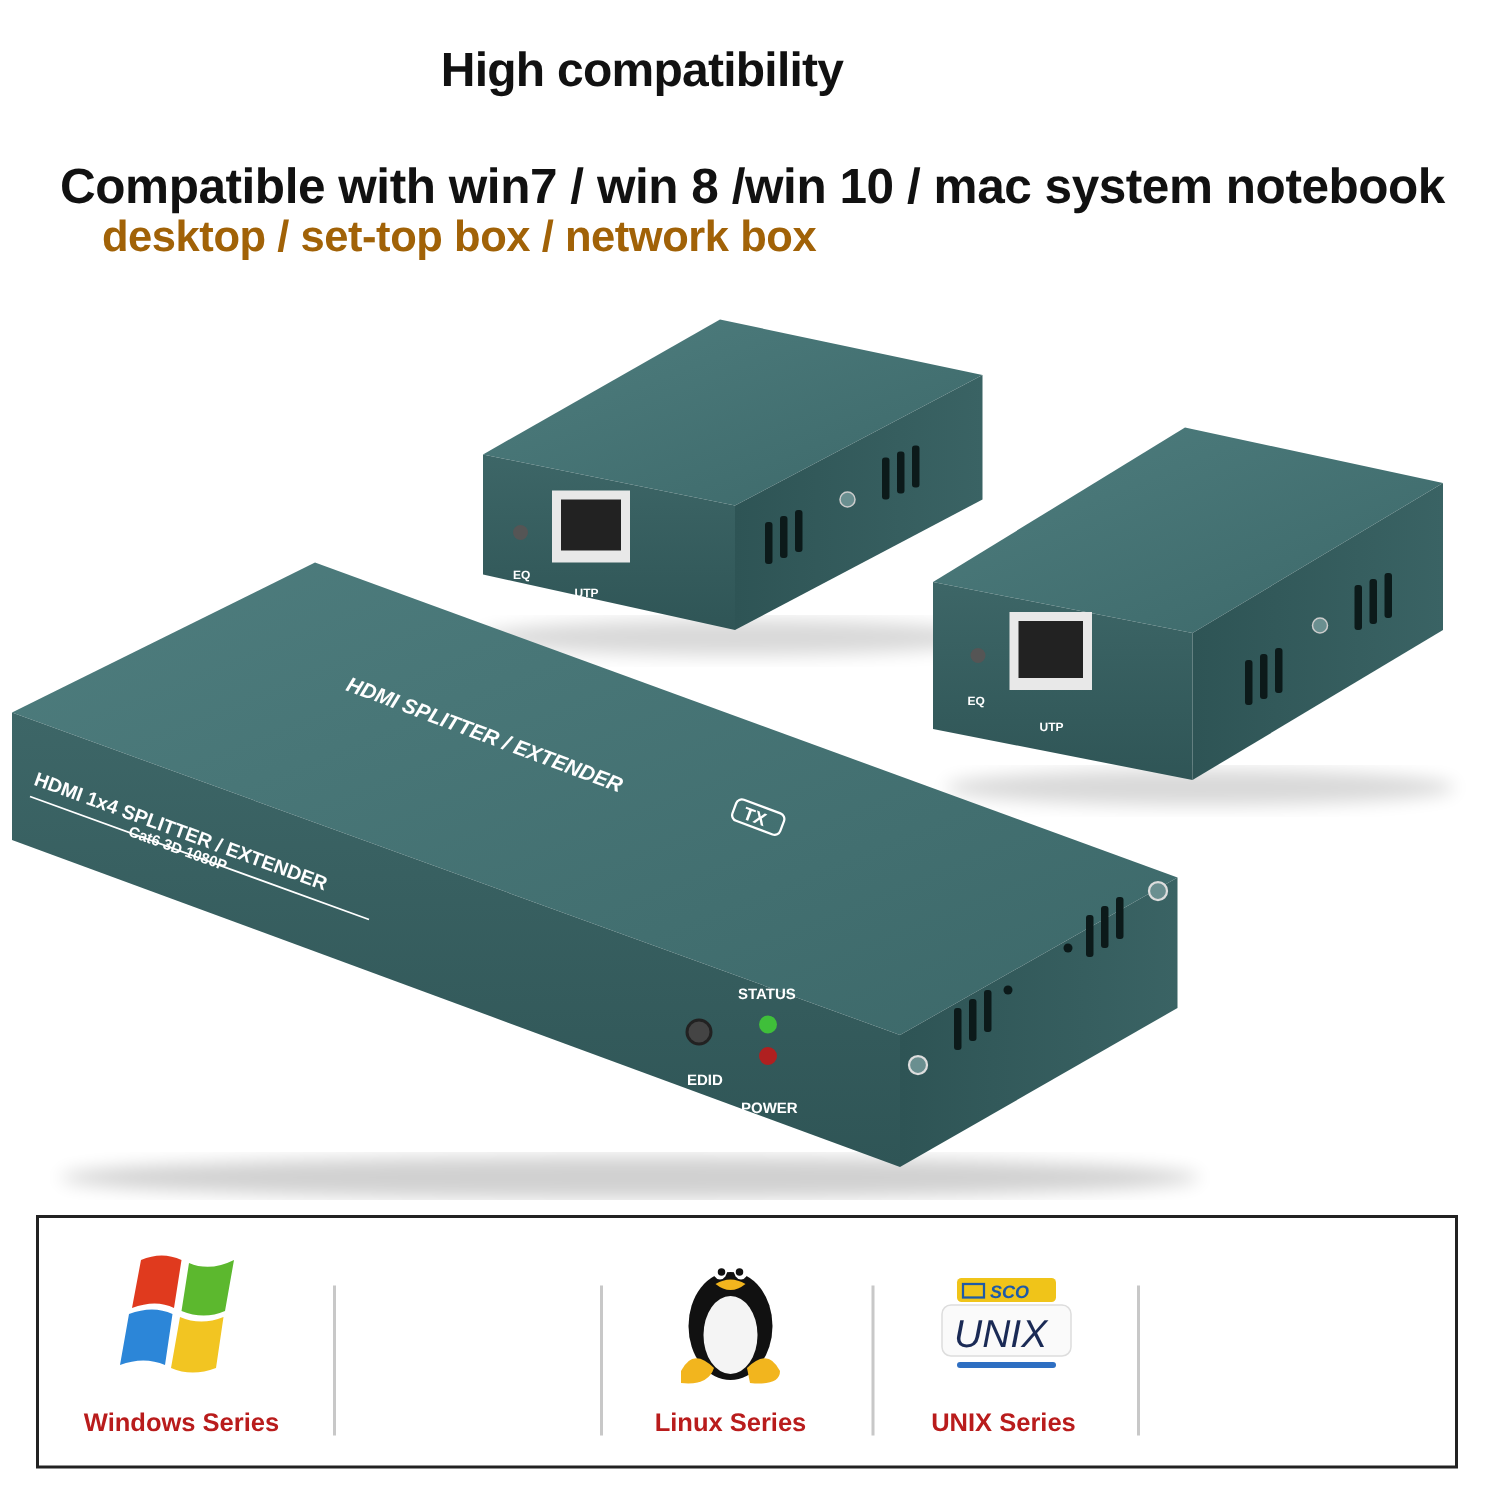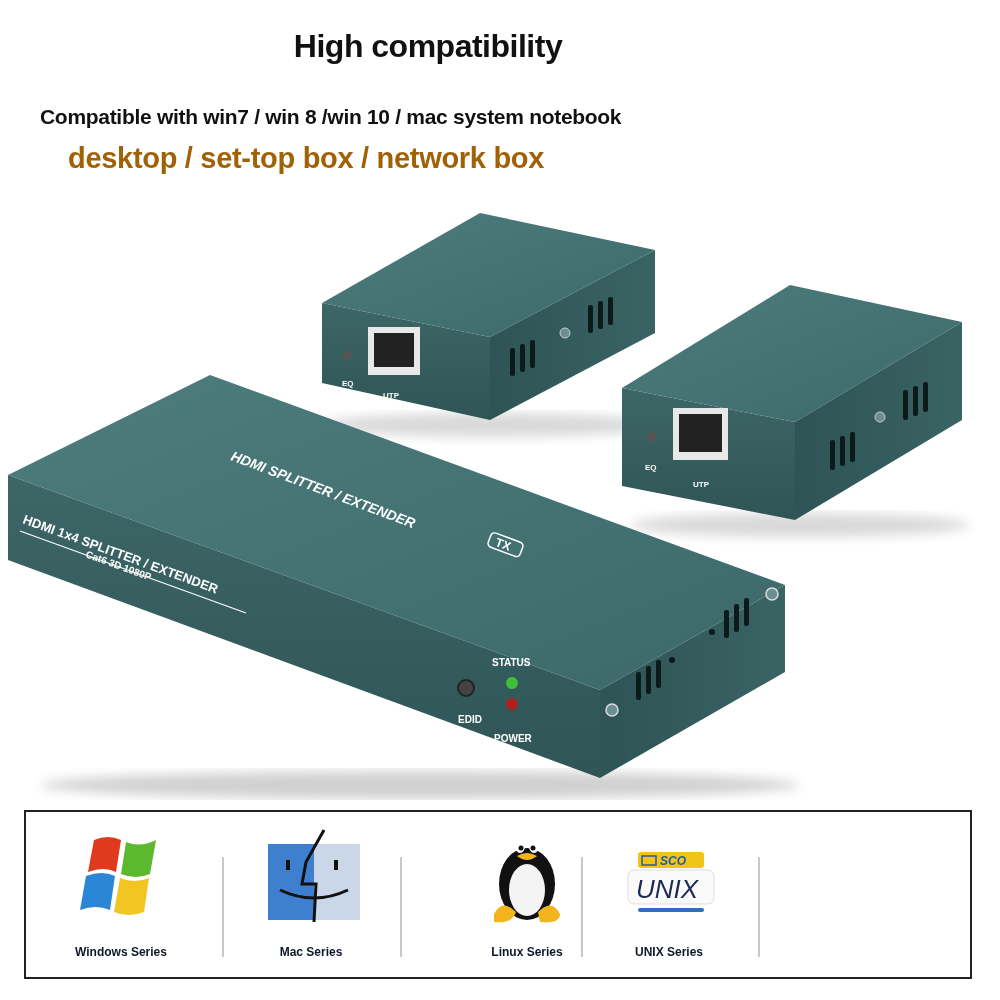--- a/index.html
+++ b/index.html
@@ -1,23 +1,23 @@
 <!DOCTYPE html>
 <html><head>
   <meta charset="utf-8">
   <style>
     html, body { margin:0; padding:0; }
     body { width:1000px; height:1000px; background:#ffffff; position:relative; overflow:hidden; font-family:"Liberation Sans", sans-serif; }
     .headline { position:absolute; top:28px; left:0; width:856px; text-align:center; font-size:32px; font-weight:bold; color:#111; letter-spacing:-0.5px; }
-    .sub1 { position:absolute; top:105px; left:40px; font-size:21px; font-weight:bold; color:#111; letter-spacing:-0.3px; }
+    .sub1 { position:absolute; top:105px; left:40px; font-size:33px; font-weight:bold; color:#111; letter-spacing:-0.3px; }
     .sub2 { position:absolute; top:142px; left:68px; font-size:29px; font-weight:bold; color:#a16207; letter-spacing:-0.3px; }
     .products { position:absolute; left:0; top:200px; width:1000px; height:600px; }
     .osbox { position:absolute; left:24px; top:810px; width:944px; height:165px; border:2px solid #222; background:#fff; }
     .os-item { position:absolute; top:0; height:165px; width:170px; }
-    .os-item .label { position:absolute; bottom:18px; left:0; width:100%; text-align:center; font-size:12px; font-weight:bold; color:#0f172a; }
+    .os-item .label { position:absolute; bottom:18px; left:0; width:100%; text-align:center; font-size:17px; font-weight:bold; color:#b91c1c; }
     .os-item .logo { position:absolute; top:14px; left:50%; transform:translateX(-50%); width:110px; height:100px; }
     .divider { position:absolute; top:45px; width:2px; height:100px; background:#c8c8c8; }
   </style>
 </head>
 <body>
 
 <div class="headline">High compatibility</div>
 <div class="sub1">Compatible with win7 / win 8 /win 10 / mac system notebook</div>
 <div class="sub2">desktop / set-top box / network box</div>
 
@@ -122,34 +122,23 @@
     <svg class="logo" viewBox="0 0 110 100">
       <path d="M28 14 Q42 8 55 14 L50 46 Q38 40 22 46 Z" fill="#e03a1e"></path>
       <path d="M60 16 Q74 22 90 14 L84 48 Q70 54 55 48 Z" fill="#5cb82e"></path>
       <path d="M20 50 Q36 44 49 50 L44 84 Q30 78 14 84 Z" fill="#2c86d8"></path>
       <path d="M54 52 Q68 58 83 52 L78 86 Q62 92 48 86 Z" fill="#f2c522"></path>
     </svg>
     <div class="label">Windows Series</div>
   </div>
   <div class="divider" style="left:196px;"></div>
 
-  <div class="os-item" style="left:200px;">
-    <svg class="logo" viewBox="0 0 110 100">
-      <rect x="12" y="18" width="92" height="76" fill="#3e7fd0"></rect>
-      <rect x="58" y="18" width="46" height="76" fill="#c9d7e8"></rect>
-      <path d="M68 4 L50 36 L46 58 L60 58 L58 96" fill="none" stroke="#111" stroke-width="3"></path>
-      <rect x="30" y="34" width="4" height="10" fill="#111"></rect>
-      <rect x="78" y="34" width="4" height="10" fill="#111"></rect>
-      <path d="M24 64 Q58 80 92 64" fill="none" stroke="#111" stroke-width="3"></path>
-    </svg>
-    <div class="label">Mac Series</div>
-  </div>
   <div class="divider" style="left:374px;"></div>
 
-  <div class="os-item" style="left:376px;margin-left:40px;">
+  <div class="os-item" style="left:376px;">
     <svg class="logo" viewBox="0 0 110 100">
       <ellipse cx="55" cy="58" rx="28" ry="36" fill="#111"></ellipse>
       <ellipse cx="55" cy="64" rx="18" ry="26" fill="#f4f4f4"></ellipse>
       <ellipse cx="48" cy="20" rx="5" ry="7" fill="#fff"></ellipse>
       <ellipse cx="62" cy="20" rx="5" ry="7" fill="#fff"></ellipse>
       <circle cx="49" cy="22" r="2.5" fill="#111"></circle>
       <circle cx="61" cy="22" r="2.5" fill="#111"></circle>
       <path d="M45 30 Q55 24 65 30 Q55 38 45 30 Z" fill="#f2b51e"></path>
       <path d="M22 88 Q30 72 44 86 Q40 98 22 96 Z" fill="#f2b51e"></path>
       <path d="M66 86 Q80 72 88 88 Q88 98 68 96 Z" fill="#f2b51e"></path>

